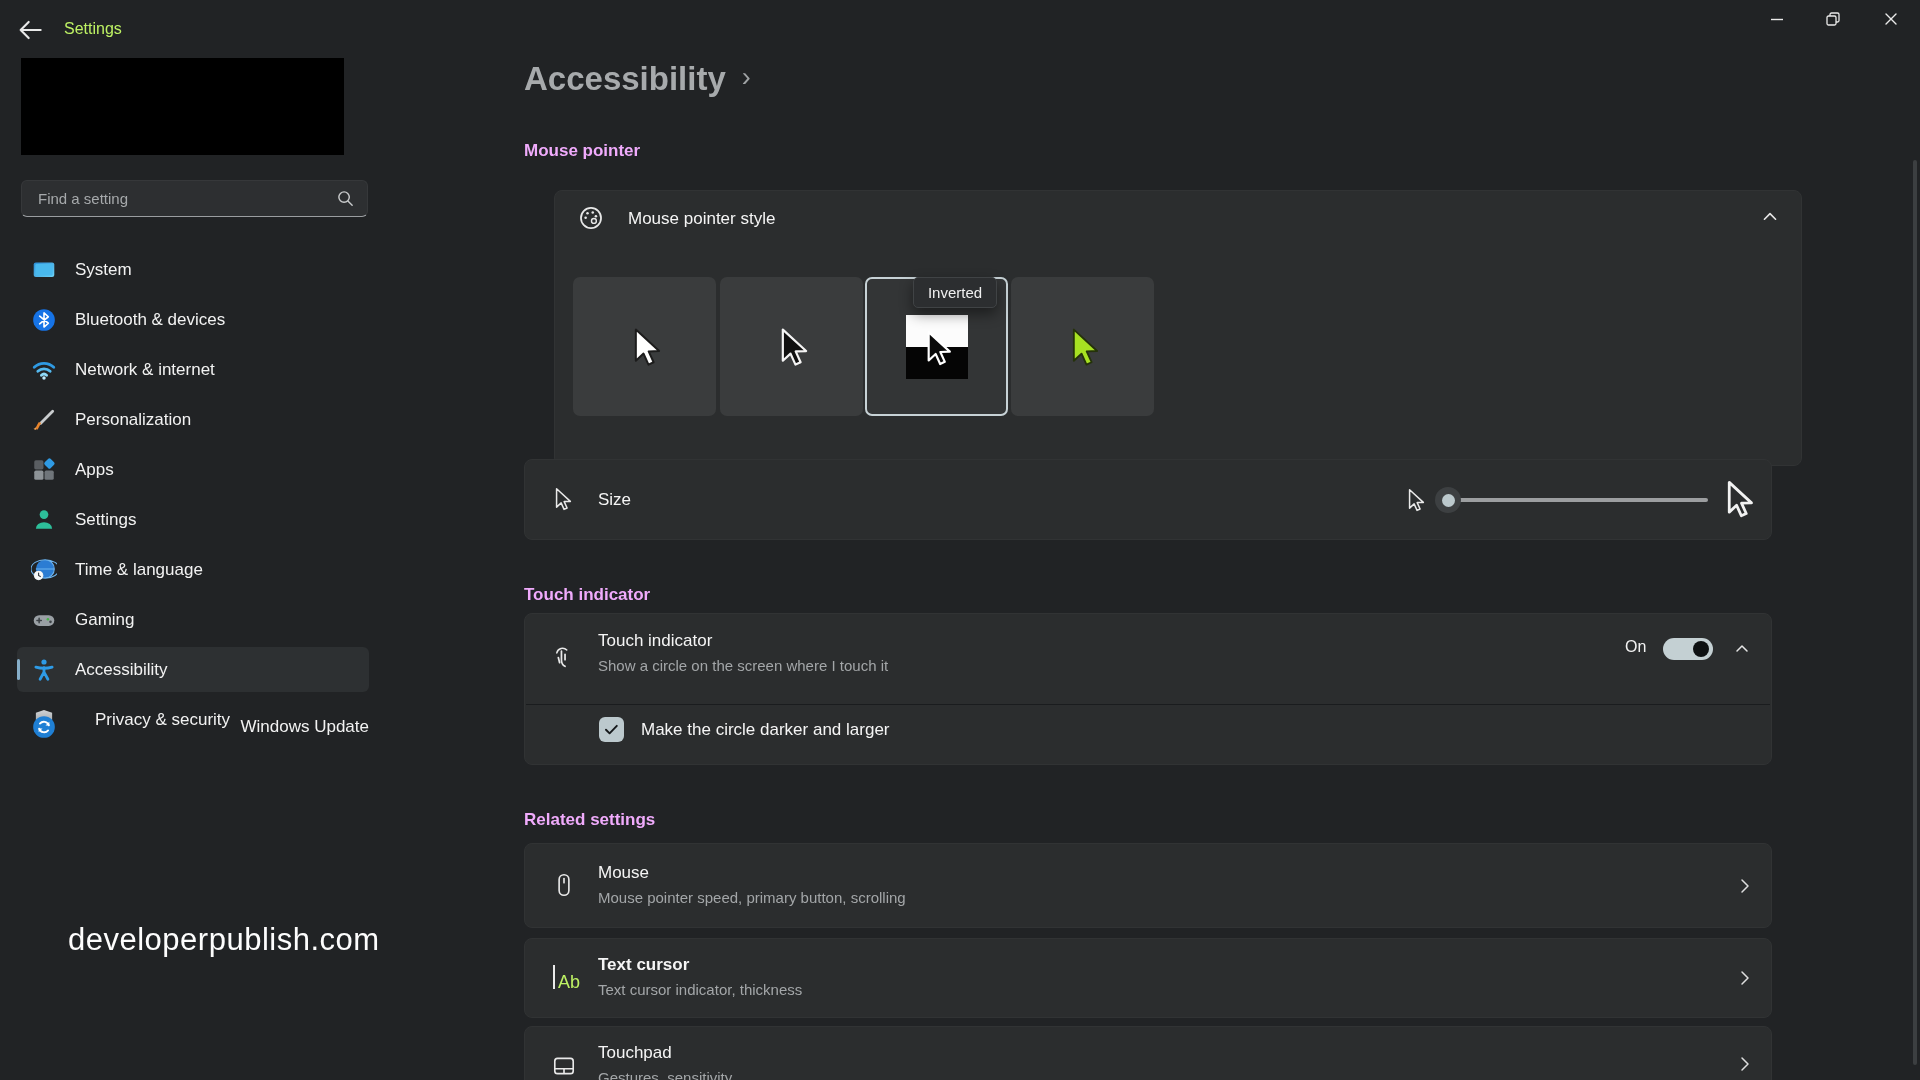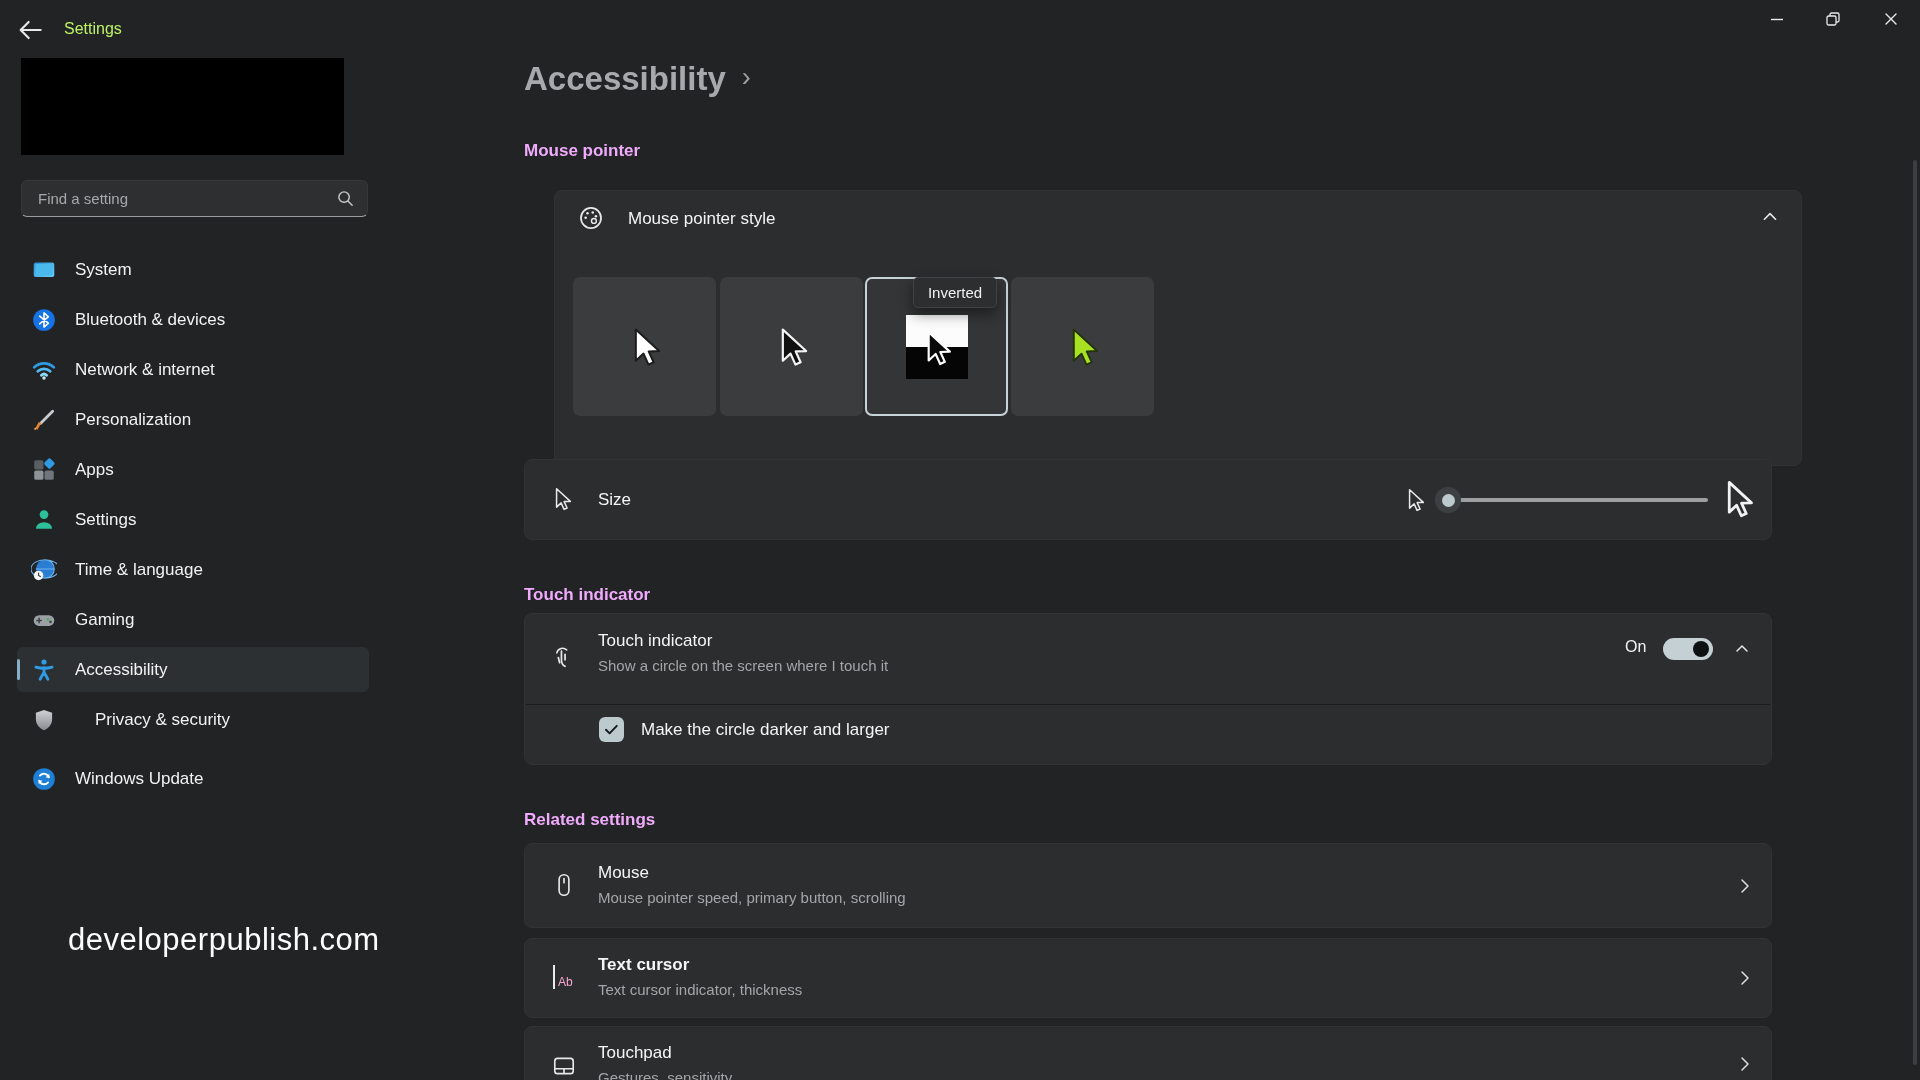--- a/index.html
+++ b/index.html
@@ -79,21 +79,21 @@
     position:absolute; top:3px; left:30px; width:16px; height:16px; border-radius:50%; background:#0e1112;
   }
   .checkbox {
     position:absolute; width:25px; height:25px; border-radius:6px; background:#bcc9cd;
     display:flex; align-items:center; justify-content:center;
   }
   .divider { position:absolute; left:1px; right:1px; height:1px; background:#1a1c1e; }
 
   .tc-icon { display:flex; align-items:flex-end; color:#eaeaea; }
   .tc-bar { width:2px; height:24px; background:#eaeaea; margin-right:3px; }
-  .tc-ab { font-size:12px; line-height:14px; color:#f9a8d4; }
+  .tc-ab { font-size:18px; line-height:14px; color:#bef264; }
 
   .scrollbar { position:absolute; right:3px; top:160px; width:4px; height:905px; border-radius:2px; background:#4b4e50; opacity:.65; }
 </style>
 </head>
 <body>
 
 <div class="abs" style="left:14px; top:14px;">
   <svg width="32" height="32" viewBox="0 0 24 24">
     <path d="M20 12 H5 M5 12 L11 6 M5 12 L11 18" stroke="#e9e9e9" stroke-width="1.6" fill="none" stroke-linecap="round" stroke-linejoin="round"></path>
   </svg>
@@ -234,21 +234,21 @@
           <linearGradient id="gs" x1="0" y1="0" x2="0" y2="1">
             <stop offset="0" stop-color="#cfd2d5"></stop>
             <stop offset="1" stop-color="#888c90"></stop>
           </linearGradient>
         </defs>
         <path d="M12 2.8 L19.5 5.4 V11 C19.5 16.2 16.2 19.6 12 21.4 C7.8 19.6 4.5 16.2 4.5 11 V5.4 Z" fill="url(#gs)"></path>
       </svg>
   </span>
   <span class="nlabel">Privacy &amp; security</span>
 </div>
-<div class="abs nav-item" style="top:756px;">
+<div class="abs nav-item" style="top:704px;justify-content:space-between;">
   <span class="nico">
     <svg width="26" height="26" viewBox="0 0 24 24">
         <circle cx="12" cy="12" r="10" fill="#1f7fd4"></circle>
         <path d="M7.5 13.5 a4.8 4.8 0 0 0 8.3 1.6" stroke="#fff" stroke-width="1.7" fill="none" stroke-linecap="round"></path>
         <path d="M16.5 10.5 a4.8 4.8 0 0 0 -8.3 -1.6" stroke="#fff" stroke-width="1.7" fill="none" stroke-linecap="round"></path>
         <path d="M16.9 7.2 V10.7 H13.4 Z" fill="#fff"></path>
         <path d="M7.1 16.8 V13.3 H10.6 Z" fill="#fff"></path>
       </svg>
   </span>
   <span class="nlabel">Windows Update</span>

